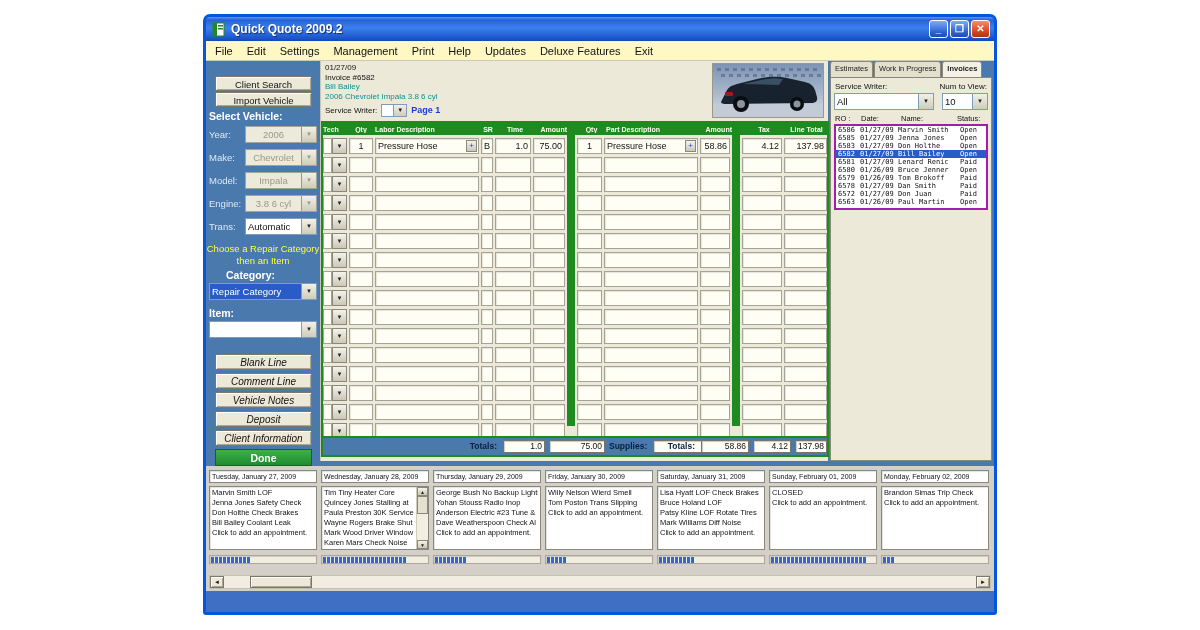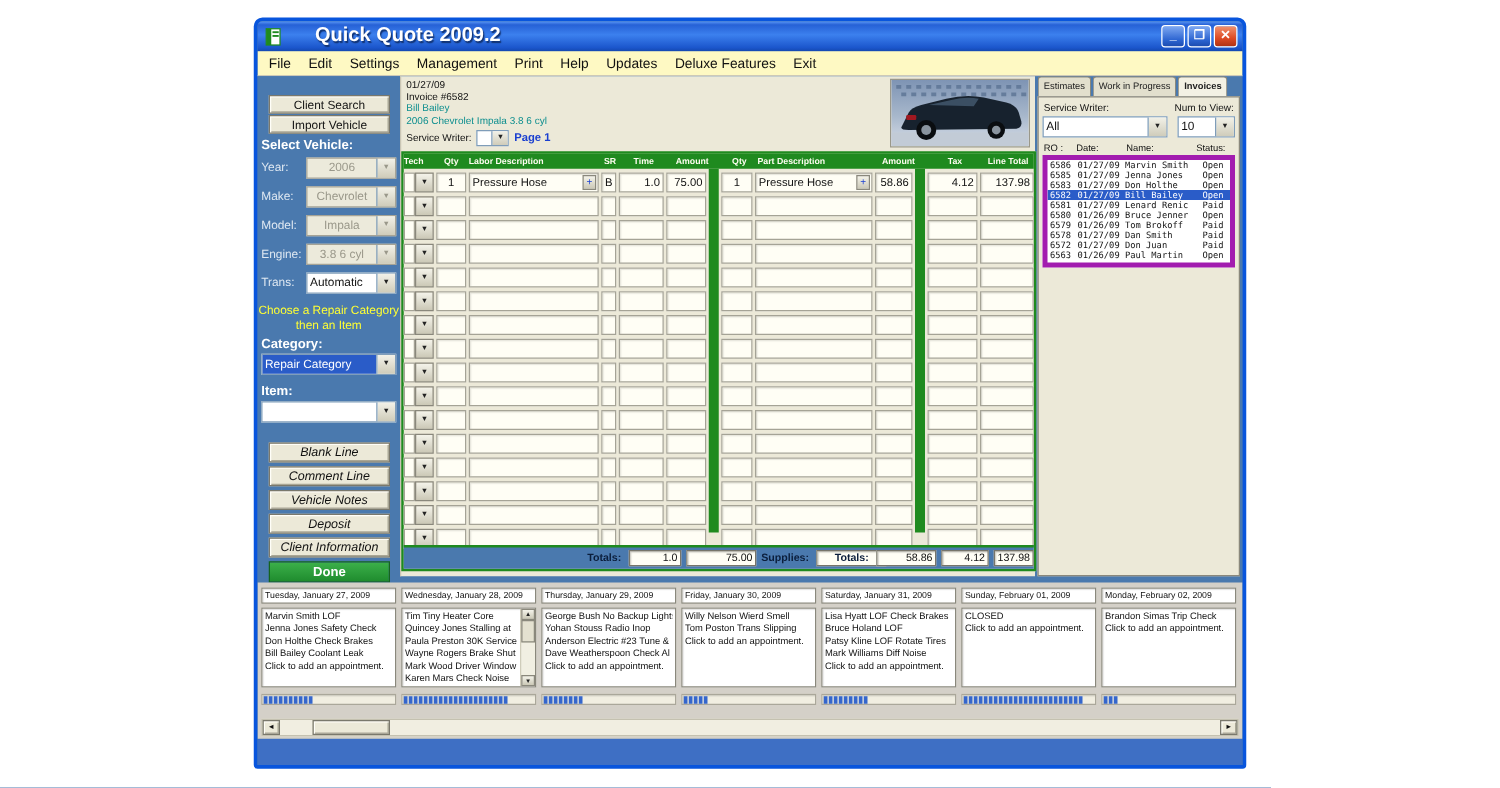--- a/index.html
+++ b/index.html
@@ -5,21 +5,21 @@
   html,body{margin:0;padding:0;}
   body{width:1200px;height:630px;background:#ffffff;position:relative;overflow:hidden;
        font-family:"Liberation Sans",sans-serif;-webkit-font-smoothing:antialiased;}
 
   
   .window{position:absolute;left:203px;top:14px;width:794px;height:601px;box-sizing:border-box;
           border:3px solid #0855dd;border-radius:7px 7px 3px 3px;overflow:hidden;background:#4a79ae;}
   .titlebar{height:24px;display:flex;align-items:center;padding:0 4px;
             background:linear-gradient(180deg,#5a97f5 0%,#2661d6 12%,#3c80ee 45%,#1b56cc 88%,#1448b0 100%);}
   .app-icon{width:15px;height:15px;margin:0 4px 0 2px;flex:none;}
-  .title-text{color:#fff;font-size:16px;font-weight:bold;text-shadow:1px 1px 1px #10306e;flex:1;margin-left:21px;}
+  .title-text{color:#fff;font-size:12px;font-weight:bold;text-shadow:1px 1px 1px #10306e;flex:1;}
   .win-btns{display:flex;gap:2px;}
   .wbtn{width:19px;height:18px;border-radius:3px;border:1px solid #fff;box-sizing:border-box;
         color:#fff;font-size:10px;line-height:16px;text-align:center;font-weight:bold;}
   .wbtn.blue{background:linear-gradient(180deg,#7fa9f2,#2b63d0 70%,#1c4cb0);}
   .wbtn.red{background:linear-gradient(180deg,#f0926e,#dd4a24 60%,#b03214);}
   .menubar{height:19px;background:#fef9c3;border-bottom:1px solid #cdc9b8;display:flex;align-items:center;
            font-size:11px;color:#111;padding-left:2px;}
   .menu-item{padding:1px 7px;}
   .content{position:relative;height:552px;background:#4a79ae;}
 
@@ -37,21 +37,21 @@
   
   .sidebar{position:absolute;left:0;top:0;width:114px;height:408px;background:#4a79ae;}
   .side-top-btn{position:absolute;left:9px;width:97px;height:15px;font-size:9.5px;line-height:13px;}
   .lbl-white{color:#fff;font-weight:bold;font-size:10.5px;}
   .select-vehicle{position:absolute;left:3px;top:49px;}
   .veh-fields{position:absolute;left:0;top:64px;width:114px;}
   .veh-row{display:flex;align-items:center;height:18px;margin-bottom:5px;padding:0 3px;}
   .veh-row .vlabel{width:36px;flex:none;color:#dfe8f2;font-size:9.5px;}
   .veh-row .combo{flex:1;}
   .hint{position:absolute;left:0;top:182px;width:114px;text-align:center;color:#ffff33;font-size:9.5px;line-height:12px;}
-  .cat-label{position:absolute;left:3px;top:208px;}
+  .cat-label{position:absolute;left:20px;top:208px;}
   .cat-combo{position:absolute;left:3px;top:222px;width:108px;}
   .cat-combo .val{background:#2a5cc8;color:#fff;}
   .item-label{position:absolute;left:3px;top:246px;}
   .item-combo{position:absolute;left:3px;top:260px;width:108px;}
   .side-btns{position:absolute;left:9px;top:293px;width:97px;}
   .side-btn{display:block;width:97px;height:16px;margin-bottom:3px;font-size:10px;line-height:14px;font-style:italic;}
   .done-btn{position:absolute;left:9px;top:388px;width:97px;height:17px;background:linear-gradient(180deg,#3cb04a,#1f8c2e);
             border:1px solid #14641f;color:#fff;font-weight:bold;font-size:10.5px;line-height:15px;text-align:center;box-sizing:border-box;}
 
   
@@ -109,21 +109,21 @@
   .rp-tab{background:#e2dfcd;border:1px solid #8a887c;border-bottom:none;border-radius:3px 3px 0 0;
           font-size:7.5px;line-height:14px;padding:0 4px;color:#222;white-space:nowrap;margin-right:1px;box-sizing:border-box;}
   .rp-tab.active{background:#f3f1e4;font-weight:bold;height:16px;}
   .rp-body{position:absolute;left:0;top:16px;right:0;bottom:0;background:#ece9d8;border:1px solid #8a887c;box-sizing:border-box;padding:3px;}
   .rp-labels{display:flex;justify-content:space-between;font-size:8px;color:#111;margin:1px 1px 2px 1px;}
   .rp-combos{display:flex;justify-content:space-between;margin-bottom:4px;}
   .rp-combos .combo.sw{width:100px;} .rp-combos .combo.num{width:46px;}
   .rp-cols{display:flex;font-size:7.5px;color:#111;margin:0 1px 1px 1px;}
   .rp-cols span:nth-child(1){width:26px;} .rp-cols span:nth-child(2){width:40px;}
   .rp-cols span:nth-child(3){width:56px;} .rp-cols span:nth-child(4){flex:1;}
-  .rp-list{background:#fff;border:4px solid #a21caf;height:82px;overflow:hidden;font-family:"DejaVu Sans Mono",monospace;font-size:7px;}
+  .rp-list{background:#fff;border:2px solid #a21caf;height:82px;overflow:hidden;font-family:"DejaVu Sans Mono",monospace;font-size:7px;}
   .rp-row{display:flex;height:8px;line-height:8px;color:#111;white-space:nowrap;}
   .rp-row span{overflow:hidden;}
   .rp-row .ro{width:22px;padding-left:2px;} .rp-row .dt{width:38px;} .rp-row .nm{width:62px;} .rp-row .st{flex:1;}
   .rp-row.selected{background:#2a5cc8;color:#fff;}
 
   
   .calendar{position:absolute;left:0;top:405px;width:788px;height:125px;background:#d4d0c8;box-sizing:border-box;padding:4px 3px 0 3px;}
   .cal-days{display:flex;gap:4px;}
   .day{width:108px;flex:none;}
   .day-header{background:#fff;border:1px solid #8a887c;box-shadow:inset 1px 1px 1px rgba(0,0,0,.12);height:13px;

